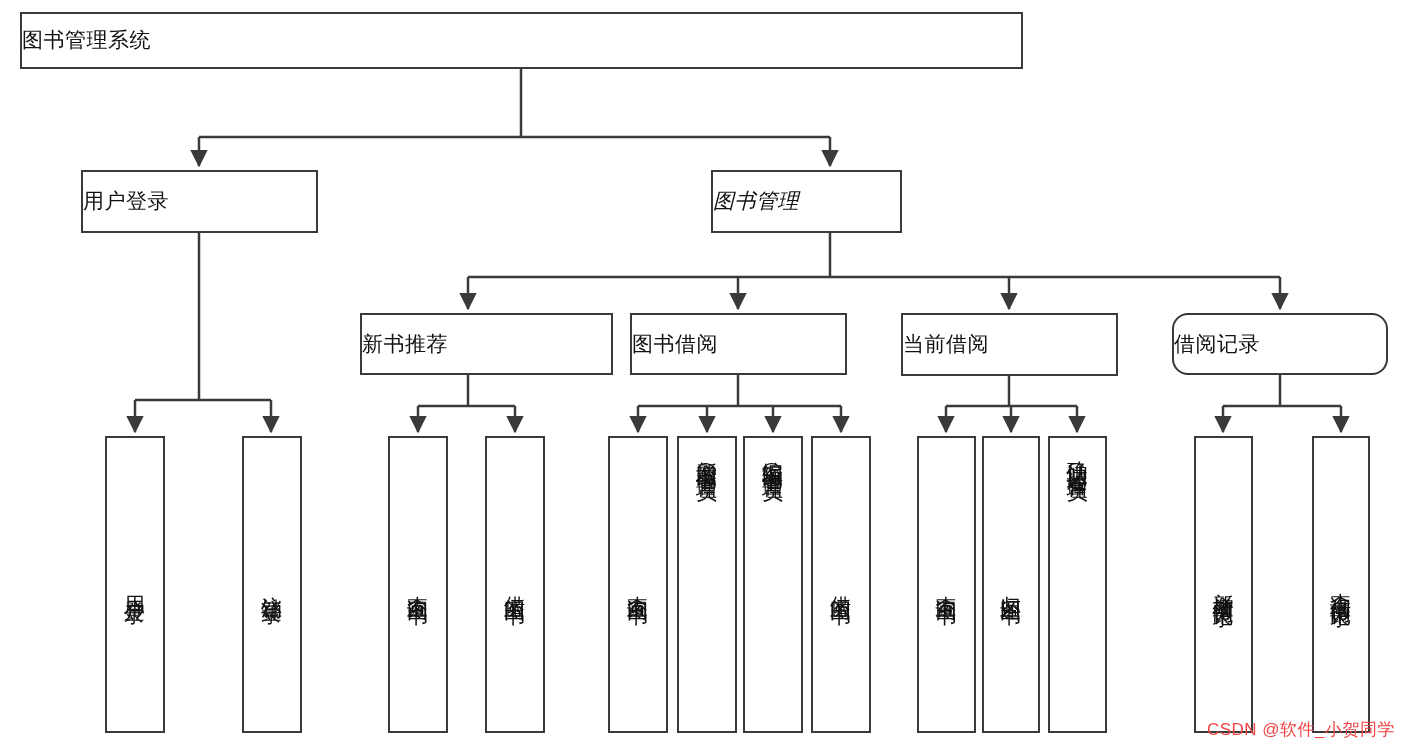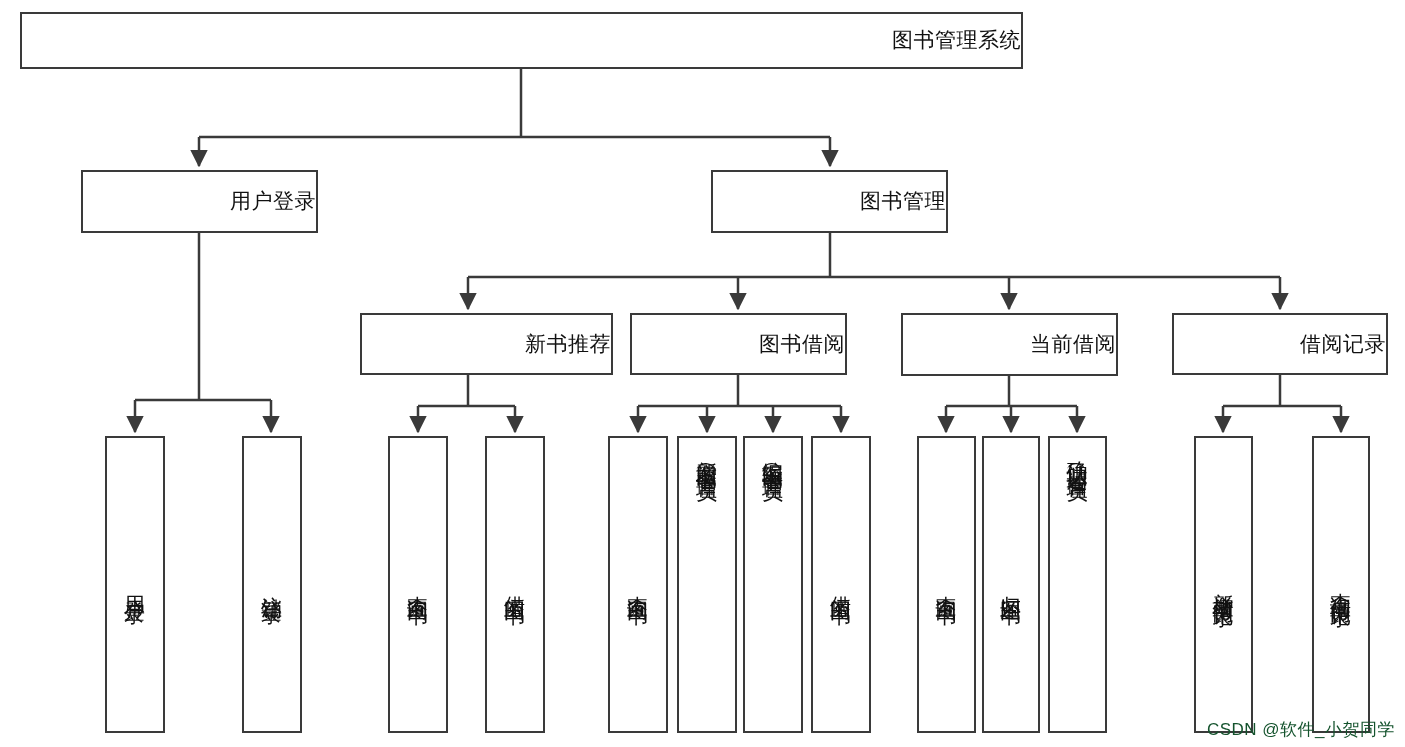--- a/index.html
+++ b/index.html
@@ -27,21 +27,21 @@
     height: 747px;
     pointer-events: none;
   }
   .node {
     position: absolute;
     box-sizing: border-box;
     border: 2.5px solid #3a3a3a;
     background: #ffffff;
     display: flex;
     align-items: center;
-    justify-content: flex-end;
+    justify-content: flex-start;
     color: #111111;
   }
   .node .label {
     font-size: 21px;
     line-height: 1.15;
     letter-spacing: 0.5px;
     white-space: nowrap;
     color: #111111;
   }
   .node.vertical {
@@ -127,34 +127,34 @@
     </g>
   </svg>
 
   <div class="node" style="left: 20px; top: 12px; width: 1003px; height: 57px; border-color: rgb(58, 58, 58); background: rgb(255, 255, 255); color: rgb(17, 17, 17);">
     <span class="label">图书管理系统</span>
   </div>
 
   <div class="node" style="left: 81px; top: 170px; width: 237px; height: 63px; border-color: rgb(58, 58, 58); background: rgb(255, 255, 255); color: rgb(17, 17, 17);">
     <span class="label">用户登录</span>
   </div>
-  <div class="node" style="left: 711px; top: 170px; width: 237px; height: 63px; border-color: rgb(58, 58, 58); background: rgb(255, 255, 255); color: rgb(17, 17, 17);">
+  <div class="node" style="left: 711px; top: 170px; width: 191px; height: 63px; border-color: rgb(58, 58, 58); background: rgb(255, 255, 255); color: rgb(17, 17, 17); font-style: italic;">
     <span class="label">图书管理</span>
   </div>
 
   <div class="node" style="left: 360px; top: 313px; width: 253px; height: 62px; border-color: rgb(58, 58, 58); background: rgb(255, 255, 255); color: rgb(17, 17, 17);">
     <span class="label">新书推荐</span>
   </div>
-  <div class="node" style="left: 630px; top: 313px; width: 217px; height: 62px; border-color: rgb(58, 58, 58); background: rgb(255, 255, 255); color: rgb(17, 17, 17); padding-left: 48px;">
+  <div class="node" style="left: 630px; top: 313px; width: 217px; height: 62px; border-color: rgb(58, 58, 58); background: rgb(255, 255, 255); color: rgb(17, 17, 17);">
     <span class="label">图书借阅</span>
   </div>
   <div class="node" style="left: 901px; top: 313px; width: 217px; height: 63px; border-color: rgb(58, 58, 58); background: rgb(255, 255, 255); color: rgb(17, 17, 17);">
     <span class="label">当前借阅</span>
   </div>
-  <div class="node" style="left: 1172px; top: 313px; width: 216px; height: 62px; border-color: rgb(58, 58, 58); background: rgb(255, 255, 255); color: rgb(17, 17, 17);">
+  <div class="node" style="left: 1172px; top: 313px; width: 216px; height: 62px; border-color: rgb(58, 58, 58); background: rgb(255, 255, 255); color: rgb(17, 17, 17); border-radius: 16px;">
     <span class="label">借阅记录</span>
   </div>
 
   <div class="node vertical centered" style="left: 105px; top: 436px; width: 60px; height: 297px; border-color: rgb(58, 58, 58); background: rgb(255, 255, 255); color: rgb(17, 17, 17);">
     <span class="label">用户登录</span>
   </div>
   <div class="node vertical centered" style="left: 242px; top: 436px; width: 60px; height: 297px; border-color: rgb(58, 58, 58); background: rgb(255, 255, 255); color: rgb(17, 17, 17);">
     <span class="label">注销登录</span>
   </div>
   <div class="node vertical centered" style="left: 388px; top: 436px; width: 60px; height: 297px; border-color: rgb(58, 58, 58); background: rgb(255, 255, 255); color: rgb(17, 17, 17);">
@@ -184,15 +184,15 @@
   <div class="node vertical" style="left: 1048px; top: 436px; width: 59px; height: 297px; border-color: rgb(58, 58, 58); background: rgb(255, 255, 255); color: rgb(17, 17, 17);">
     <span class="label">确认归还（管理员）</span>
   </div>
   <div class="node vertical centered" style="left: 1194px; top: 436px; width: 59px; height: 297px; border-color: rgb(58, 58, 58); background: rgb(255, 255, 255); color: rgb(17, 17, 17);">
     <span class="label">新增借阅记录</span>
   </div>
   <div class="node vertical centered" style="left: 1312px; top: 436px; width: 58px; height: 297px; border-color: rgb(58, 58, 58); background: rgb(255, 255, 255); color: rgb(17, 17, 17);">
     <span class="label">查询借阅记录</span>
   </div>
 
-  <div class="watermark" style="color: #14532d;">CSDN @软件_小贺同学</div>
+  <div class="watermark" style="color: #ef4444;">CSDN @软件_小贺同学</div>
 
 </div>
 
 </body></html>

